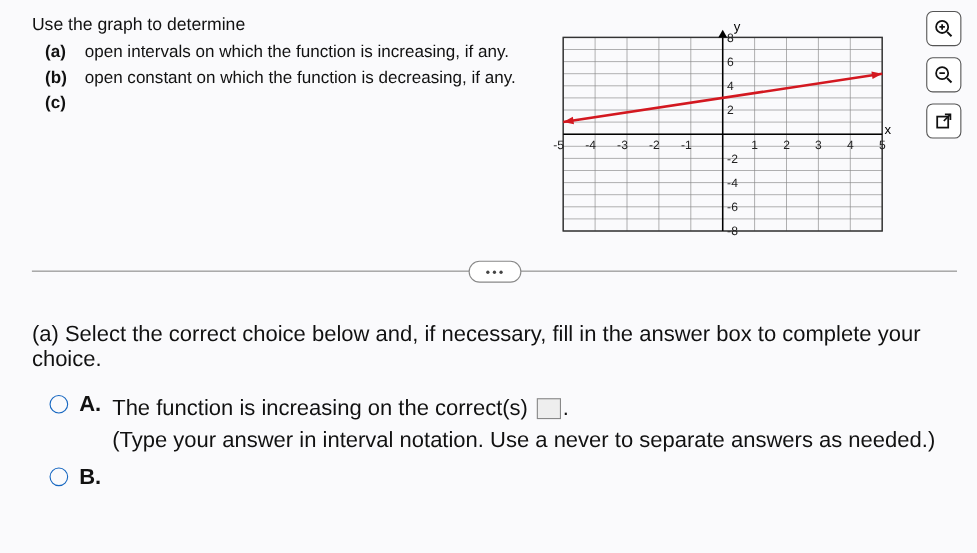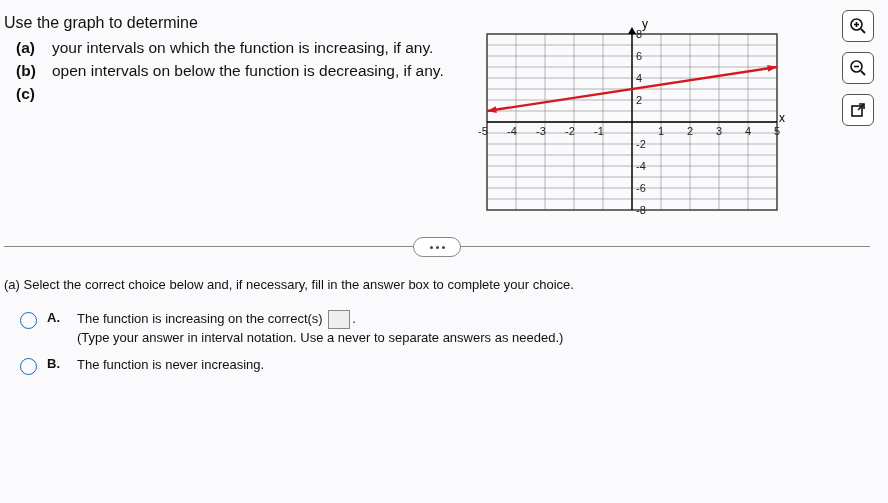--- a/index.html
+++ b/index.html
@@ -1,30 +1,30 @@
 <!DOCTYPE html>
 <html><head>
 <meta charset="utf-8">
 <style>
 body{margin:0;padding:0;font-family:Arial,Helvetica,sans-serif;font-size:15px;color:#111;background:#fafafc;width:888px;height:503px;overflow:hidden;box-sizing:border-box}
-.page{padding:14px 18px 10px 4px;position:relative}
+.page{padding:14px 18px 10px 29px;position:relative}
 .top{display:flex;gap:18px;align-items:flex-start}
 .left{flex:0 0 440px}
 .intro{font-size:16px;margin-bottom:6px}
 ol.q{list-style:none;padding:0;margin:0 0 0 12px}
 ol.q li{display:flex;gap:10px;margin:2px 0;font-size:15.5px;line-height:1.35}
 ol.q .m{font-weight:700;width:26px;flex:0 0 26px}
 .graph-wrap{flex:0 0 340px;display:flex;justify-content:center}
 svg.graph{display:block}
 .tools{position:absolute;right:14px;top:10px;display:flex;flex-direction:column;gap:10px}
 .tool{width:30px;height:30px;border:1px solid #555;border-radius:6px;display:flex;align-items:center;justify-content:center;background:#fff;font-size:14px;cursor:pointer}
 hr.sep{border:0;border-top:1px solid #888;margin:22px 0 0}
 .dots{width:46px;height:18px;border:1px solid #888;border-radius:10px;background:#fff;margin:-10px auto 0;display:flex;align-items:center;justify-content:center;gap:3px}
 .dots span{width:3px;height:3px;border-radius:50%;background:#444}
-.qa{margin-top:20px;font-size:13px}
+.qa{margin-top:36px;font-size:20px}
 .choices{margin:18px 0 0 16px}
 .choice{display:flex;gap:10px;margin:8px 0;align-items:flex-start}
 .radio{width:15px;height:15px;border:1.6px solid #1566c0;border-radius:50%;flex:0 0 15px;margin-top:2px;cursor:pointer}
 .cl{font-weight:700;width:20px;flex:0 0 20px}
 .ct{line-height:1.45}
 .blank{display:inline-block;width:20px;height:17px;border:1px solid #888;background:#eee;vertical-align:middle;margin:0 2px}
 </style>
 </head>
 <body>
 
@@ -53,25 +53,25 @@
         </svg>
       </div>
   </div>
 
   <div class="top">
     <div class="left">
       <div class="intro">Use the graph to determine</div>
       <ol class="q">
         <li>
             <span class="m">(a)</span>
-            <span>your intervals on which the function is increasing, if any.</span>
+            <span>open intervals on which the function is increasing, if any.</span>
           </li>
         <li>
             <span class="m">(b)</span>
-            <span>open intervals on below the function is decreasing, if any.</span>
+            <span>open constant on which the function is decreasing, if any.</span>
           </li>
         <li>
             <span class="m">(c)</span>
           </li>
       </ol>
     </div>
 
     <div class="graph-wrap">
       <svg class="graph" width="330" height="210" viewBox="0 0 330 210">
         <g id="grid">
@@ -156,17 +156,16 @@
         <div class="cl">A.</div>
         <div class="ct">
           <span>The function is increasing on the correct(s)</span>
           <span class="blank"></span><span>.</span><br>
           <span>(Type your answer in interval notation. Use a never to separate answers as needed.)</span>
         </div>
       </div>
       <div class="choice">
         <div class="radio"></div>
         <div class="cl">B.</div>
-        <div class="ct">The function is never increasing.</div>
       </div>
     </div>
   </div>
 </div>
 
 </body></html>

